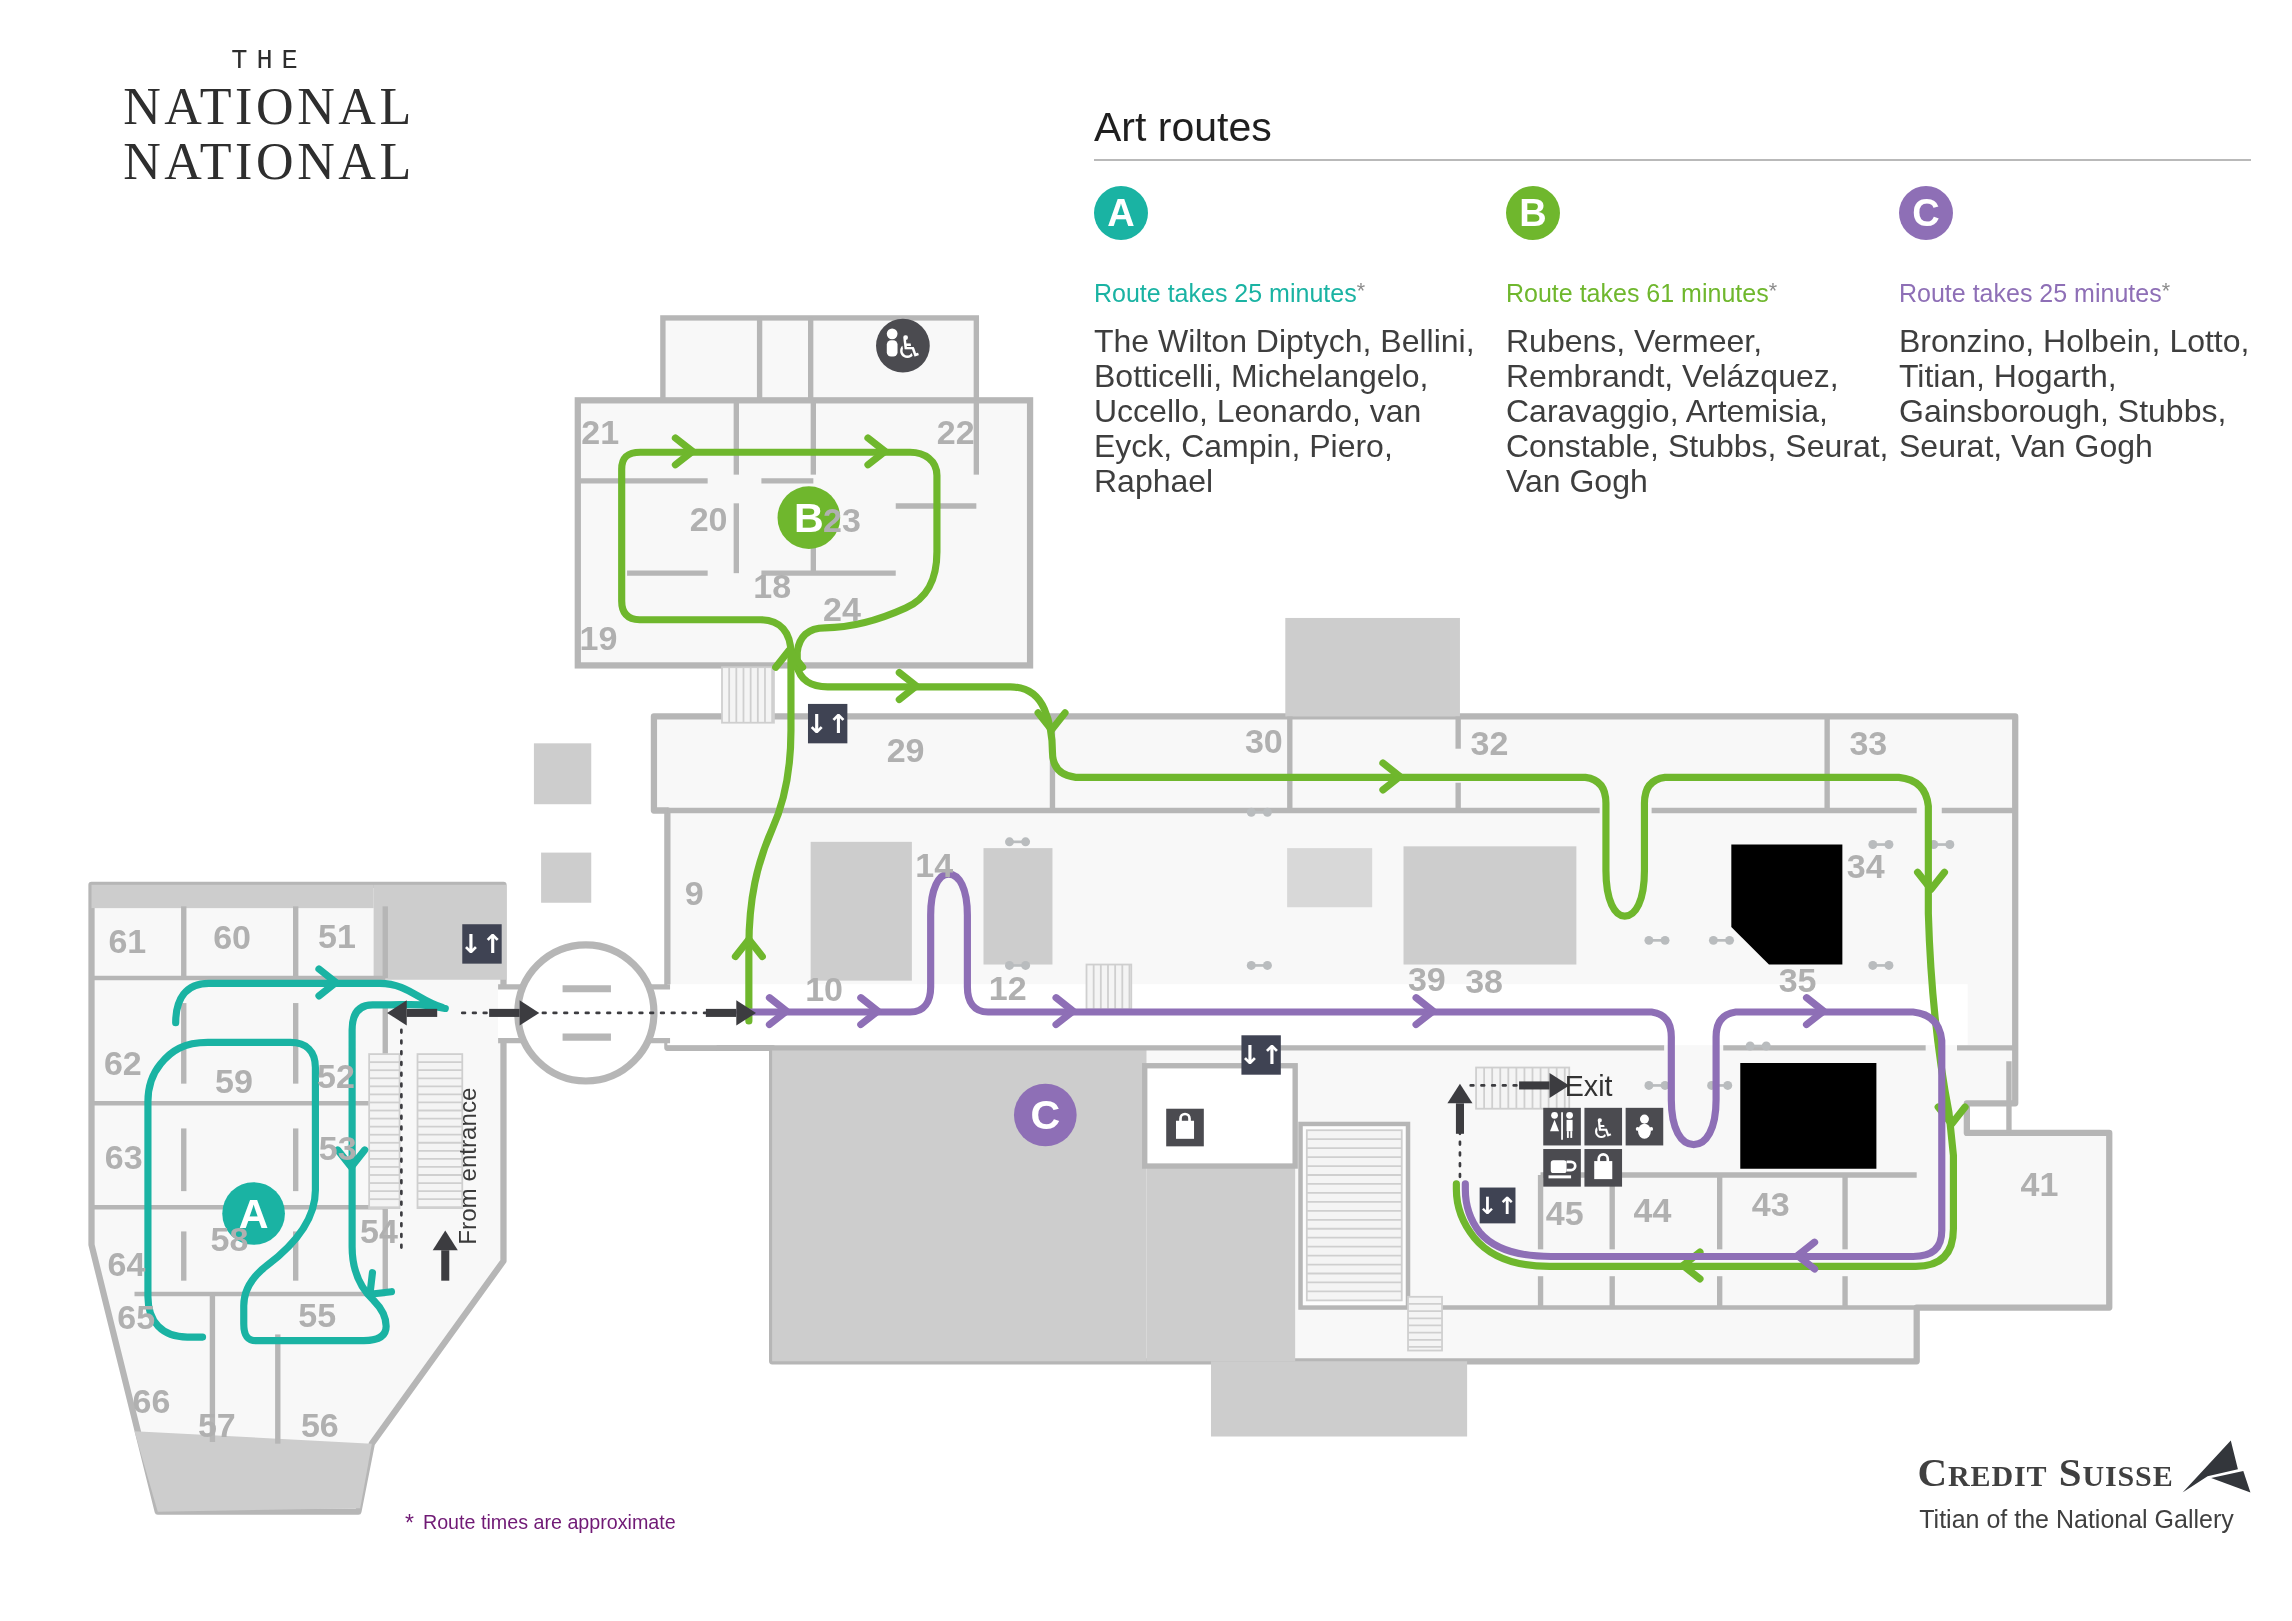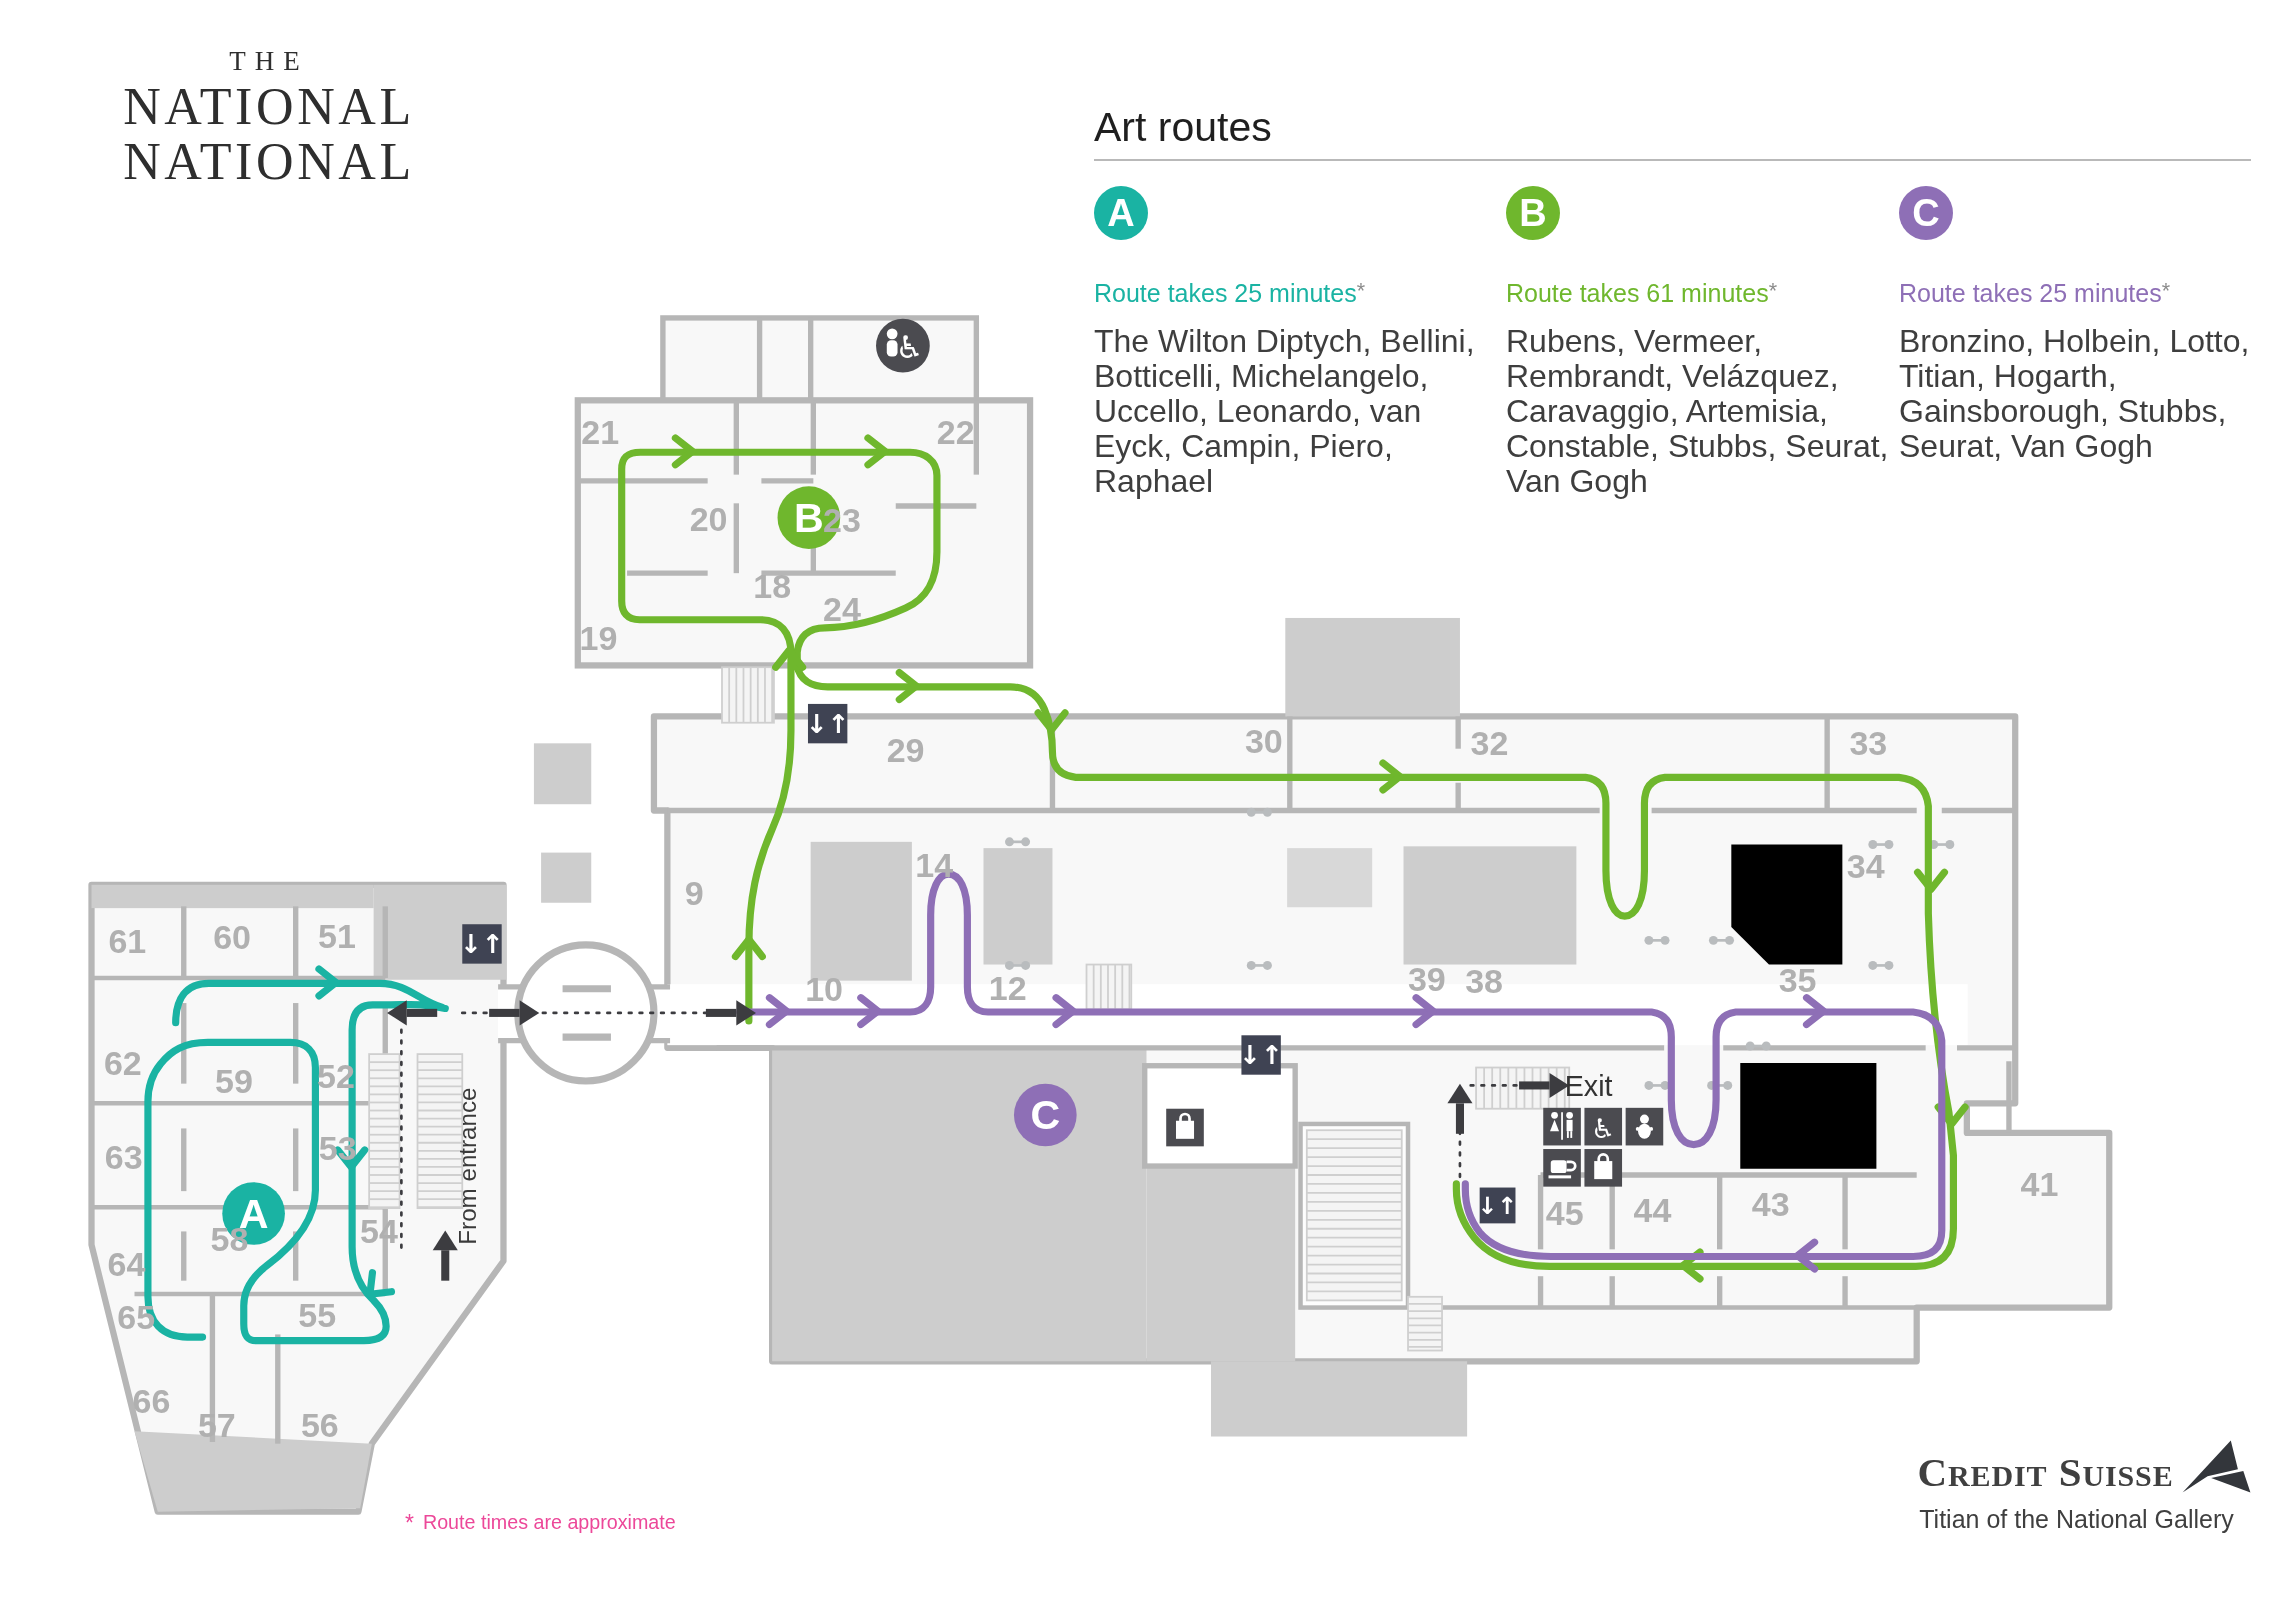--- a/index.html
+++ b/index.html
@@ -2,34 +2,34 @@
 <html style="font-size:14.3px"><head>
 <meta charset="utf-8">
 <style>
   html,body{margin:0;padding:0;background:#ffffff;}
   body{width:2293px;height:1621px;position:relative;overflow:hidden;
        font-family:"Liberation Sans",sans-serif;color:#3d3d3d;}
   .abs{position:absolute;}
   
   #ng-logo{left:99px;top:47px;width:340px;text-align:center;
            font-family:"Liberation Serif",serif;color:#2e2e2e;line-height:1.04;}
-  #ng-logo .the{font-size:27px;letter-spacing:9px;margin-bottom:5.4px;}
+  #ng-logo .the{font-size:27px;letter-spacing:9px;margin-bottom:5.4px;font-family:Liberation Mono, monospace;}
   #ng-logo .big{font-size:52px;letter-spacing:3.6px;}
   
   #legend-title{left:1094px;top:90px;font-size:41px;color:#1f1f1f;margin-top:14px;}
   #legend-rule{left:1094px;top:159px;width:1157px;height:1.8px;background:#b9b9b9;}
   .route-col{top:186px;width:405px;}
   .route-badge{width:54px;height:54px;border-radius:50%;color:#fff;
                font-size:38px;font-weight:bold;display:flex;
                align-items:center;justify-content:center;}
   .route-time{margin-top:39px;font-size:25px;}
   .route-time .ast{color:#8c8c8c;font-size:21.5px;vertical-align:3.6px;}
   .route-artists{margin-top:16px;font-size:32px;line-height:35px;color:#3e3e3e;width:403px;}
   
-  #footnote{left:405px;top:1510px;font-size:19.7px;color:#ec4899;}
+  #footnote{left:405px;top:1510px;font-size:19.7px;color:#701a75;}
   #footnote .ast{font-size:23px;vertical-align:-1.8px;margin-right:9px;}
   
   #sponsor{right:39px;top:1437px;text-align:left;}
   #cs-row{display:flex;align-items:flex-end;}
   #cs-name{font-family:"Liberation Serif",serif;font-weight:bold;color:#404040;
            font-size:41px;letter-spacing:0.9px;}
   #cs-name .caps{font-size:30px;}
   #cs-tag{font-size:25px;color:#3f3f3f;margin-top:9px;padding-left:1.8px;}
   #map-svg{left:0;top:0;}
 </style>

